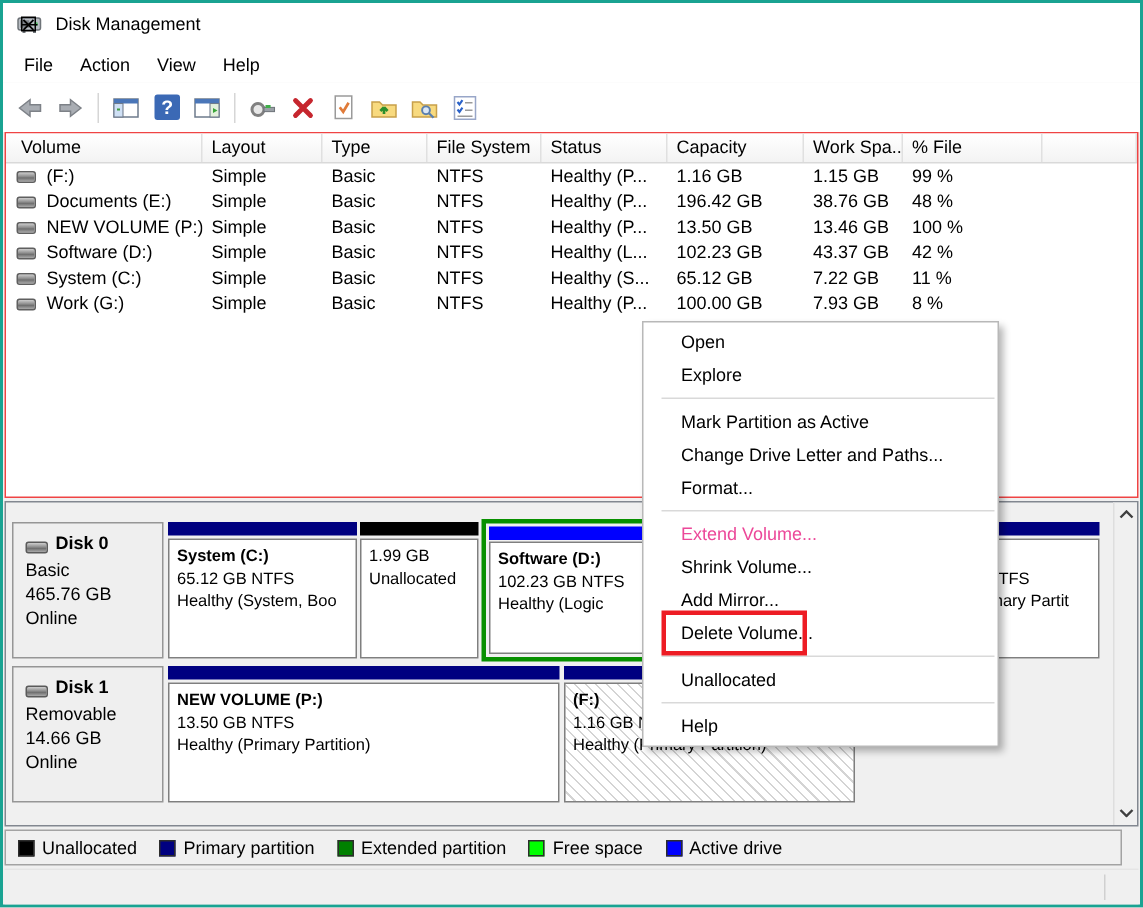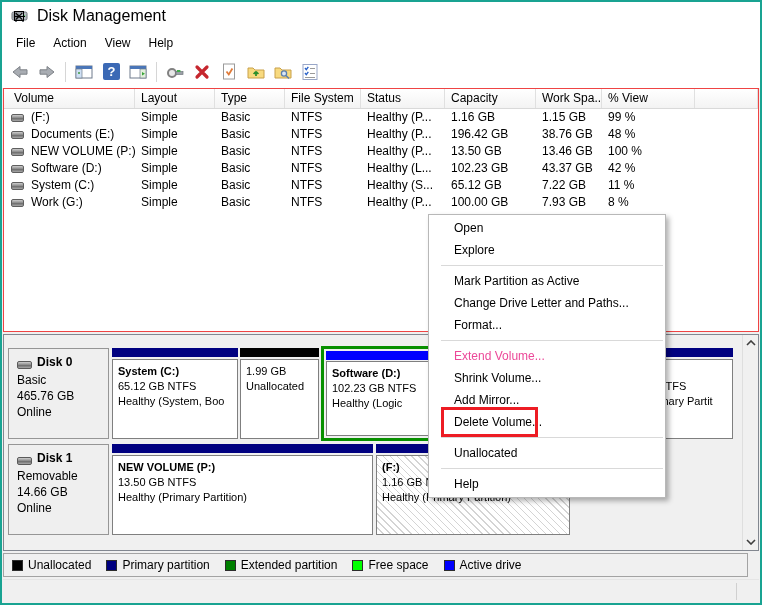--- a/index.html
+++ b/index.html
@@ -3,21 +3,21 @@
 <meta charset="utf-8">
 <style>
   *{box-sizing:border-box;margin:0;padding:0}
   html,body{background:#cfcfcf}
   #window{position:relative;width:762px;height:605px;margin:0 auto;background:#f0f0f0;
     border:2px solid #19a392;font-family:"Liberation Sans",sans-serif;font-size:12px;color:#000;overflow:hidden}
 
   
   .titlebar{position:absolute;left:0;top:0;right:0;height:28px;background:#fff;display:flex;align-items:center}
   .app-icon{margin:0 8px 0 9px;width:18px;height:18px;flex:none}
-  .title-text{font-size:16px}
+  .title-text{font-size:12px}
   .win-ctl{position:absolute;top:0;width:34px;height:28px;display:flex;align-items:center;justify-content:center}
   .ctl-min{left:606}.ctl-max{left:654}.ctl-close{left:704}
   .ctl-min i{display:block;width:11px;height:1px;background:#000}
   .ctl-max i{display:block;width:10px;height:10px;border:1px solid #000}
   .ctl-close span{font-size:13px;line-height:13px}
 
   
   .menubar{position:absolute;left:0;top:28px;right:0;height:25px;background:#fff;display:flex;align-items:center;padding-left:5px}
   .menubar .mitem{padding:3px 9px;cursor:default}
 
@@ -189,21 +189,21 @@
 
   <div class="toppane">
     <div class="vgrid vhead">
       <div class="hc">Volume</div>
       <div class="hc">Layout</div>
       <div class="hc">Type</div>
       <div class="hc">File System</div>
       <div class="hc">Status</div>
       <div class="hc">Capacity</div>
       <div class="hc">Work Spa...</div>
-      <div class="hc">% View</div>
+      <div class="hc">% File</div>
       <div class="hc"></div>
     </div>
 
     <div class="vgrid vrow">
       <div class="c">
           <span class="drive-glyph"></span>
           <span>(F:)</span>
         </div>
       <div class="c">Simple</div>
       <div class="c">Basic</div>

